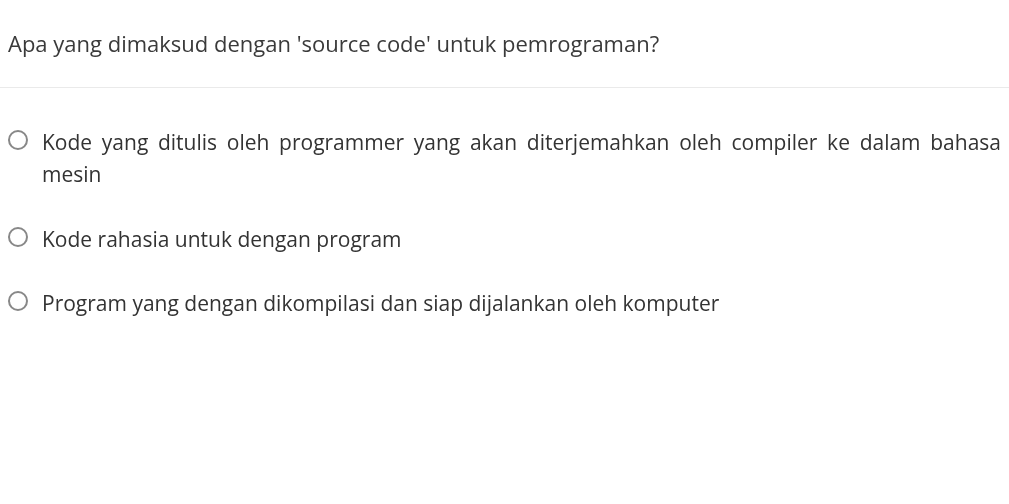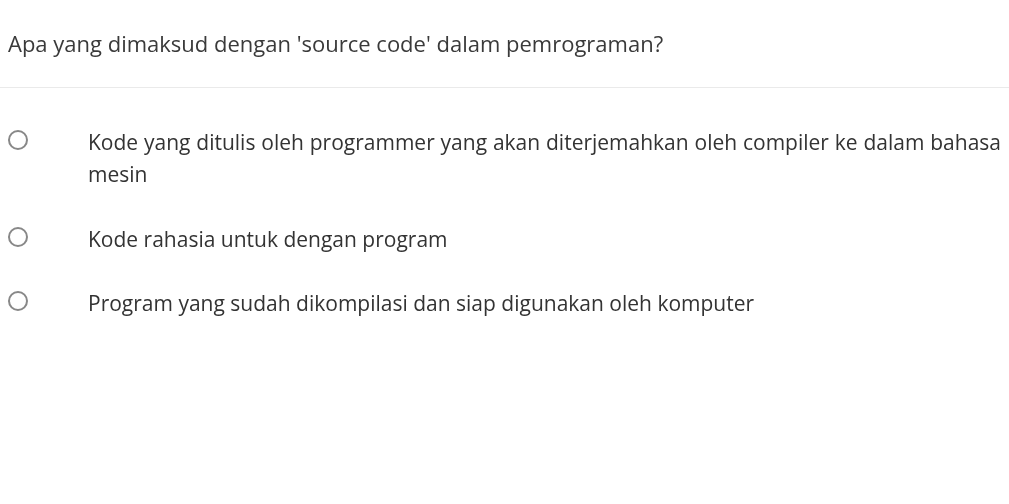--- a/index.html
+++ b/index.html
@@ -42,39 +42,38 @@
       border-radius: 50%;
       margin-right: 14px;
       margin-top: 4px;
       background: #fff;
     }
     .option-text {
       font-size: 21px;
       color: #333;
       line-height: 1.55;
       font-weight: 400;
-      margin-left: 46px;
     }
     .option-text.justify {
       text-align: justify;
       text-justify: inter-word;
     }
   </style>
 </head>
 <body>
 
 <div class="question-container">
-  <div class="question-text">Apa yang dimaksud dengan 'source code' dalam pemrograman?</div>
+  <div class="question-text">Apa yang dimaksud dengan 'source code' untuk pemrograman?</div>
   <div class="options">
     <div class="option">
       <div class="radio"></div>
       <div class="option-text justify">Kode yang ditulis oleh programmer yang akan diterjemahkan oleh compiler ke dalam bahasa mesin</div>
     </div>
     <div class="option">
       <div class="radio"></div>
       <div class="option-text">Kode rahasia untuk dengan program</div>
     </div>
     <div class="option">
       <div class="radio"></div>
-      <div class="option-text">Program yang sudah dikompilasi dan siap digunakan oleh komputer</div>
+      <div class="option-text">Program yang dengan dikompilasi dan siap dijalankan oleh komputer</div>
     </div>
   </div>
 </div>
 
 </body></html>

